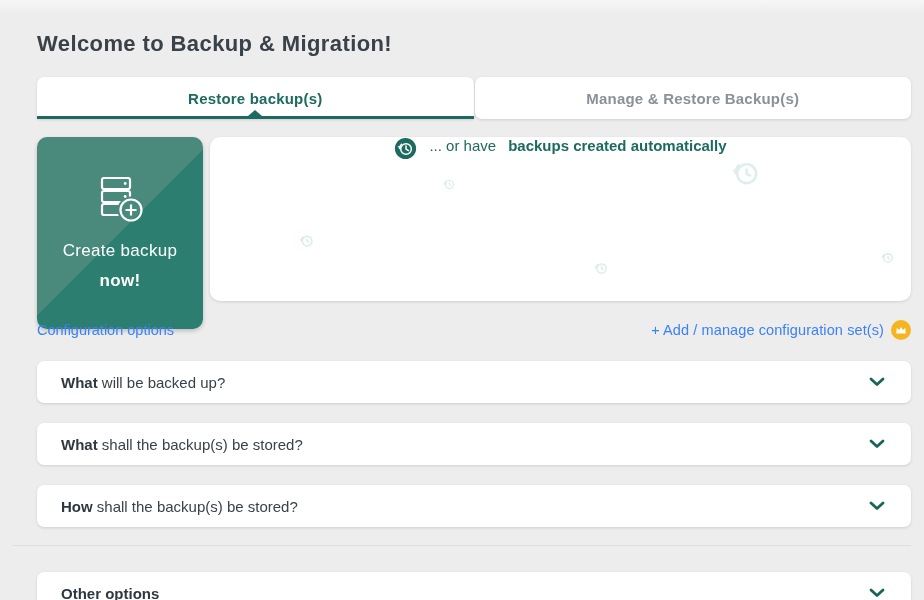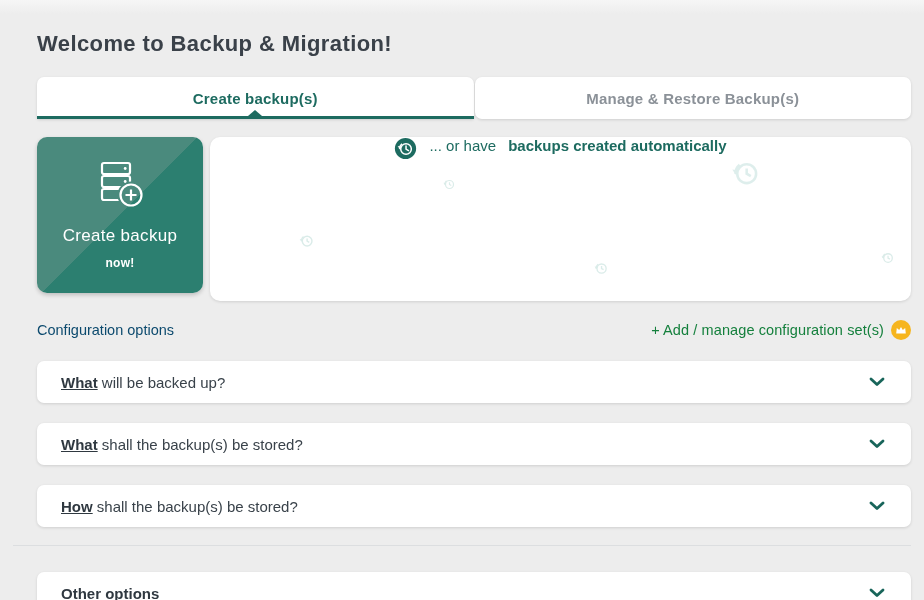--- a/index.html
+++ b/index.html
@@ -31,72 +31,72 @@
   .tab.active .underline {
     position:absolute; left:0; right:0; bottom:0; height:3px; background:#1d6b60;
   }
   .tab.active .underline::after {
     content:""; position:absolute; left:50%; transform:translateX(-50%); bottom:3px;
     width:0; height:0; border-left:7px solid transparent; border-right:7px solid transparent;
     border-bottom:6px solid #1d6b60;
   }
   
   .create-btn {
-    position:absolute; left:37px; top:137px; width:166px; height:156px;
+    position:absolute; left:37px; top:137px; width:166px; height:192px;
     border-radius:10px; cursor:pointer;
     background:linear-gradient(135deg, #4a8a7d 0%, #4a8a7d 50%, #2c7f70 50%, #2c7f70 100%);
     box-shadow:0 2px 4px rgba(0,0,0,.2);
     display:flex; flex-direction:column; align-items:center; justify-content:center;
     color:#fff; text-align:center;
   }
   .create-btn .btn-icon { margin-bottom:12px; }
   .create-btn .l1 { font-size:17px; font-weight:500; letter-spacing:.3px; }
-  .create-btn .l2 { font-size:12px; font-weight:700; letter-spacing:.3px; margin-top:10px; }
+  .create-btn .l2 { font-size:17px; font-weight:700; letter-spacing:.3px; margin-top:10px; }
   
   .auto-panel {
     position:absolute; left:210px; top:137px; width:701px; height:164px;
     background:#fff; border-radius:10px; box-shadow:0 1px 3px rgba(0,0,0,.12);
     overflow:hidden;
   }
   .auto-center {
     position:absolute; left:0; right:0; top:0; bottom:0;
     display:flex; align-items:flex-start; justify-content:center; gap:12px;
     color:#1d6b60; font-size:15px; cursor:pointer;
   }
   .auto-center b { font-weight:700; }
   .wm { position:absolute; opacity:.95; }
   
   .config-row {
     position:absolute; left:37px; right:13px; top:316px; height:28px;
     display:flex; align-items:center; justify-content:space-between;
   }
-  .config-label { font-size:14.5px; color:#0c4a6e; }
+  .config-label { font-size:14.5px; color:#3b82f6; }
   .config-link {
     display:flex; align-items:center; gap:7px;
-    font-size:14.5px; color:#15803d; cursor:pointer; letter-spacing:.1px;
+    font-size:14.5px; color:#3b82f6; cursor:pointer; letter-spacing:.1px;
   }
   
   .accordion {
     position:absolute; left:37px; width:874px; height:42px;
     background:#fff; border-radius:7px; box-shadow:0 1px 3px rgba(0,0,0,.13);
     display:flex; align-items:center; justify-content:space-between;
     padding:0 26px 0 24px; font-size:15px; color:#39424a; cursor:pointer;
   }
-  .accordion b { font-weight:700; color:#2f3840;text-decoration:underline; }
+  .accordion b { font-weight:700; color:#2f3840; }
   .acc-1 { top:361px; } .acc-2 { top:423px; } .acc-3 { top:485px;gap:43px; } .acc-4 { top:572px; }
   .divider { position:absolute; left:13px; width:898px; top:545px; height:1px; background:#dcdee0; }
 </style>
 </head>
 <body>
 
 <div class="page-title">Welcome to Backup &amp; Migration!</div>
 
 <div class="tabbar">
   <div class="tab active">
-    <span>Create backup(s)</span>
+    <span>Restore backup(s)</span>
     <span class="underline"></span>
   </div>
   <div class="tab inactive">
     <span>Manage &amp; Restore Backup(s)</span>
   </div>
 </div>
 
 <div class="create-btn">
   <span class="btn-icon">
     <svg width="54" height="50" viewBox="0 0 54 50" fill="none">

